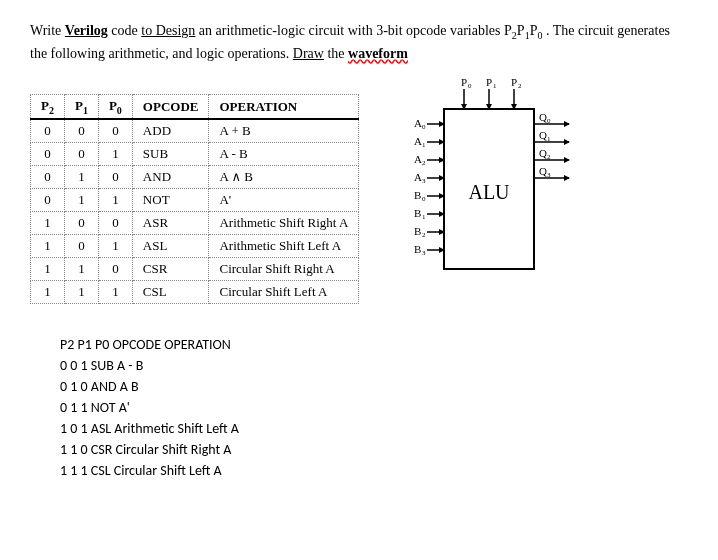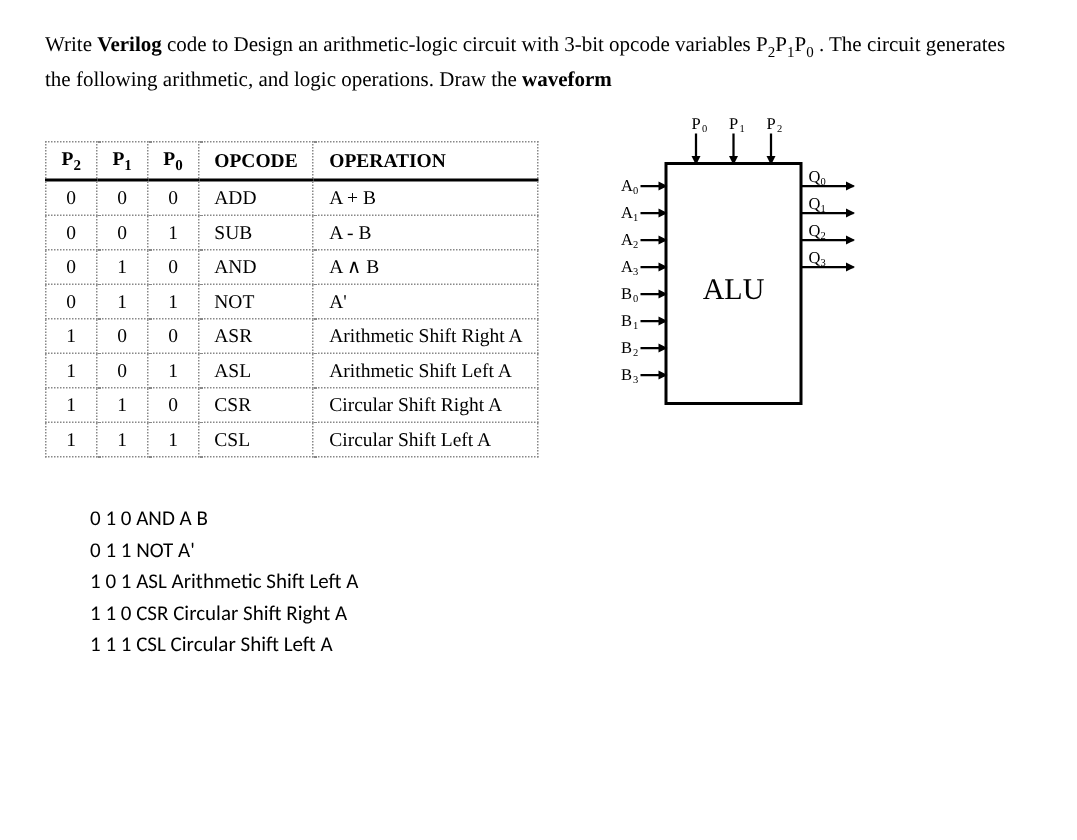--- a/index.html
+++ b/index.html
@@ -10,20 +10,21 @@
       width: 718px;
       box-sizing: border-box;
       background: white;
       color: black;
     }
     .prompt {
       line-height: 1.5;
       margin-bottom: 30px;
     }
     .underline {
+      text-decoration: underline;
     }
     .bold {
       font-weight: bold;
     }
     .red-underline {
       text-decoration-color: red;
       text-decoration-style: wavy;
     }
     .sub {
       font-size: 10px;
@@ -213,18 +214,20 @@
           <text x="150" y="101" font-size="11" font-family="Times New Roman">Q</text>
           <text x="158" y="103" font-size="7" font-family="Times New Roman">3</text>
           <line x1="145" y1="104" x2="180" y2="104" stroke="black" stroke-width="1.5"></line>
           <polygon points="175,101 175,107 181,104" fill="black"></polygon>
         </g>
     </svg>
   </div>
 </div>
 
 <div class="summary">
+  <div>P2 P1 P0 OPCODE OPERATION</div>
+  <div>0 0 1 SUB A - B</div>
   <div>0 1 0 AND A    B</div>
   <div>0 1 1 NOT A'</div>
   <div>1 0 1 ASL Arithmetic Shift Left A</div>
   <div>1 1 0 CSR Circular Shift Right A</div>
   <div>1 1 1 CSL Circular Shift Left A</div>
 </div>
 
 </body></html>

